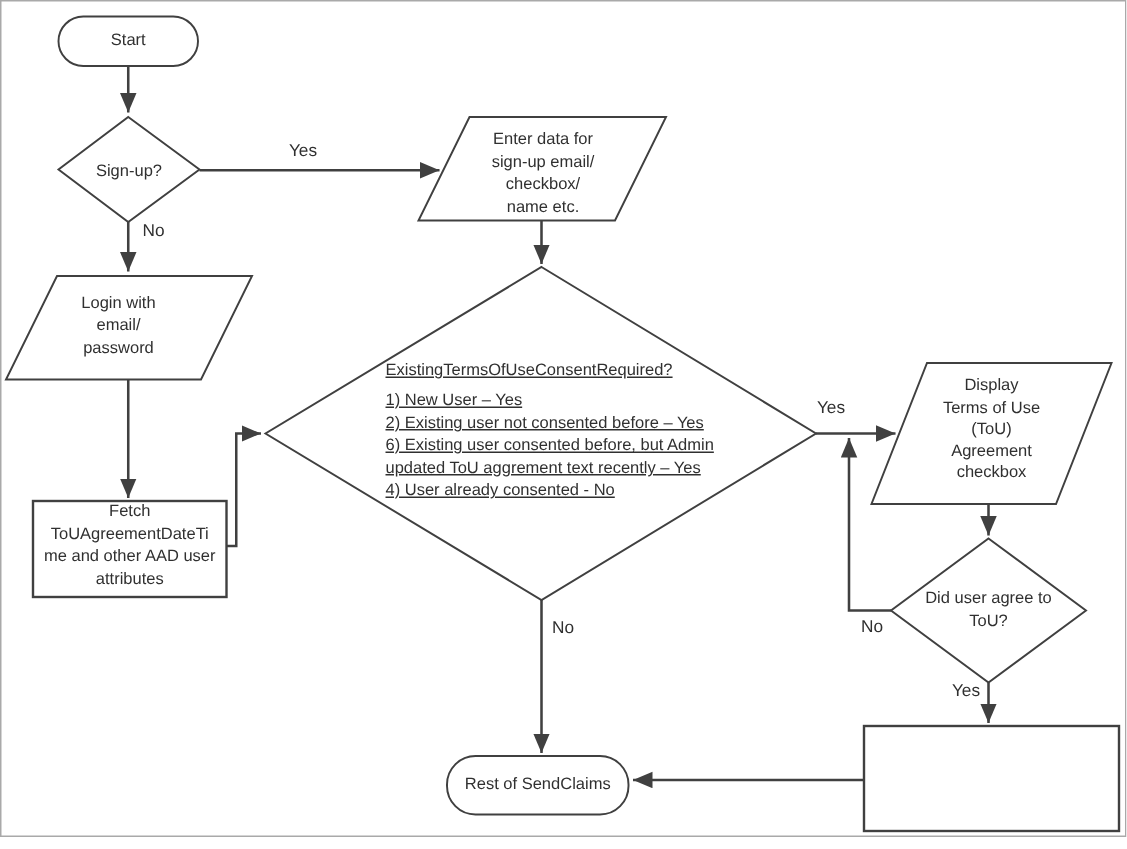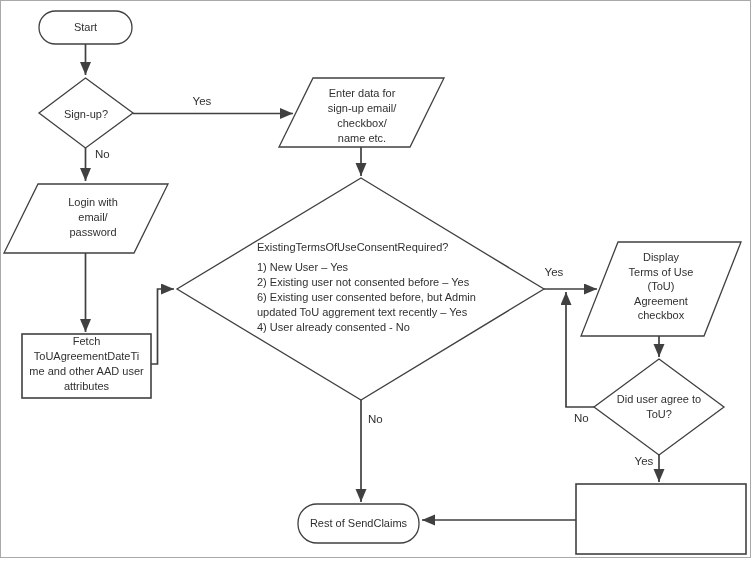--- a/index.html
+++ b/index.html
@@ -90,34 +90,34 @@
 
   <div class="lbl" style="left:38px;top:106px;width:94px;">Sign-up?</div>
 
   <div class="lbl enter-l" style="left:298px;top:85px;width:126px;">
     <div class="ln">Enter data for</div>
     <div class="ln">sign-up email/</div>
     <div class="ln">checkbox/</div>
     <div class="ln">name etc.</div>
   </div>
 
-  <div class="lbl login-l" style="left:29px;top:194px;width:126px;">
+  <div class="lbl login-l" style="left:15px;top:194px;width:126px;">
     <div class="ln">Login with</div>
     <div class="ln">email/</div>
     <div class="ln">password</div>
   </div>
 
   <div class="lbl fetch-l" style="left:21px;top:333px;width:129px;">
     <div class="ln">Fetch</div>
     <div class="ln">ToUAgreementDateTi</div>
     <div class="ln">me and other AAD user</div>
     <div class="ln">attributes</div>
   </div>
 
-  <div class="lbl consent-l" style="left:256px;top:239px;width:300px;">
+  <div class="lbl consent-l" style="left:256px;top:239px;width:300px;text-decoration:underline;">
     <div class="ln first">ExistingTermsOfUseConsentRequired?</div>
     <div class="ln">1) New User – Yes</div>
     <div class="ln">2) Existing user not consented before – Yes</div>
     <div class="ln">6) Existing user consented before, but Admin</div>
     <div class="ln">updated ToU aggrement text recently – Yes</div>
     <div class="ln">4) User already consented - No</div>
   </div>
 
   <div class="lbl display-l" style="left:594px;top:249px;width:132px;">
     <div class="ln">Display</div>

